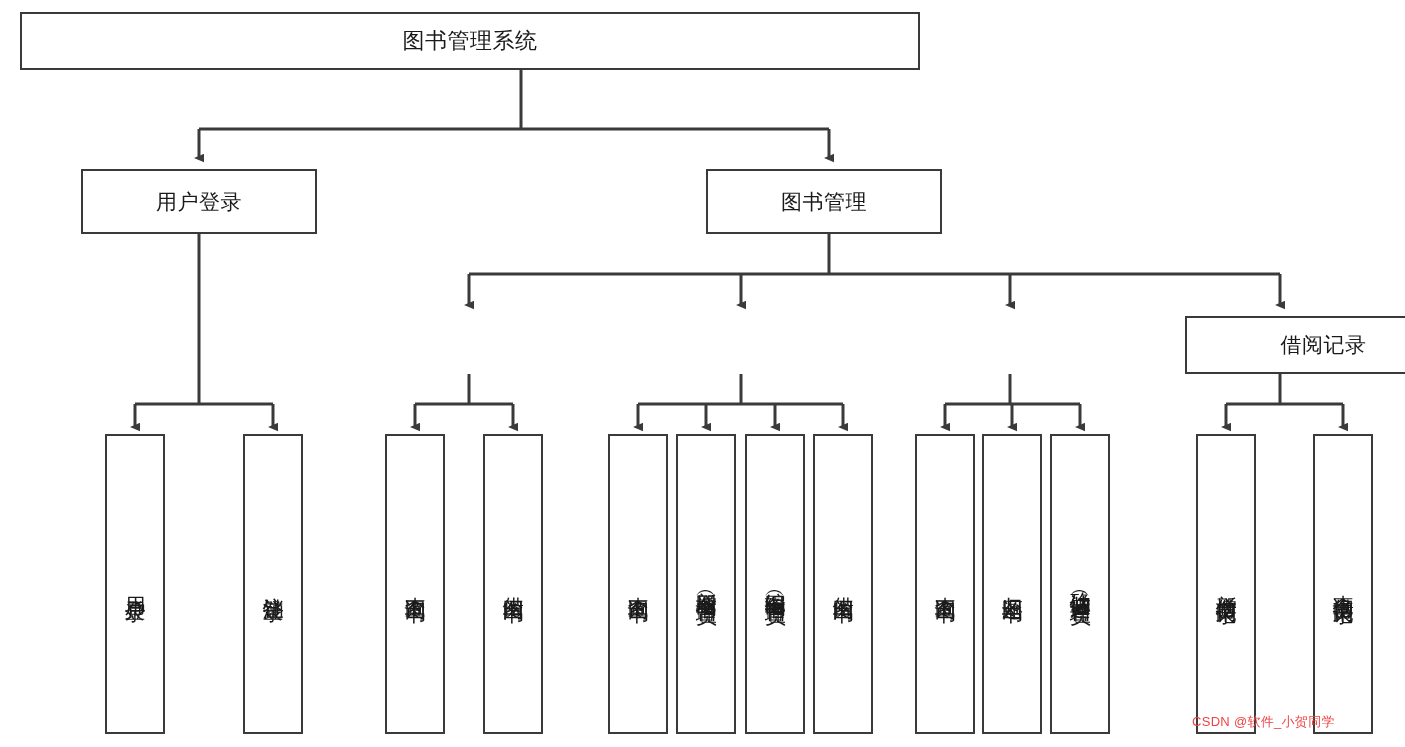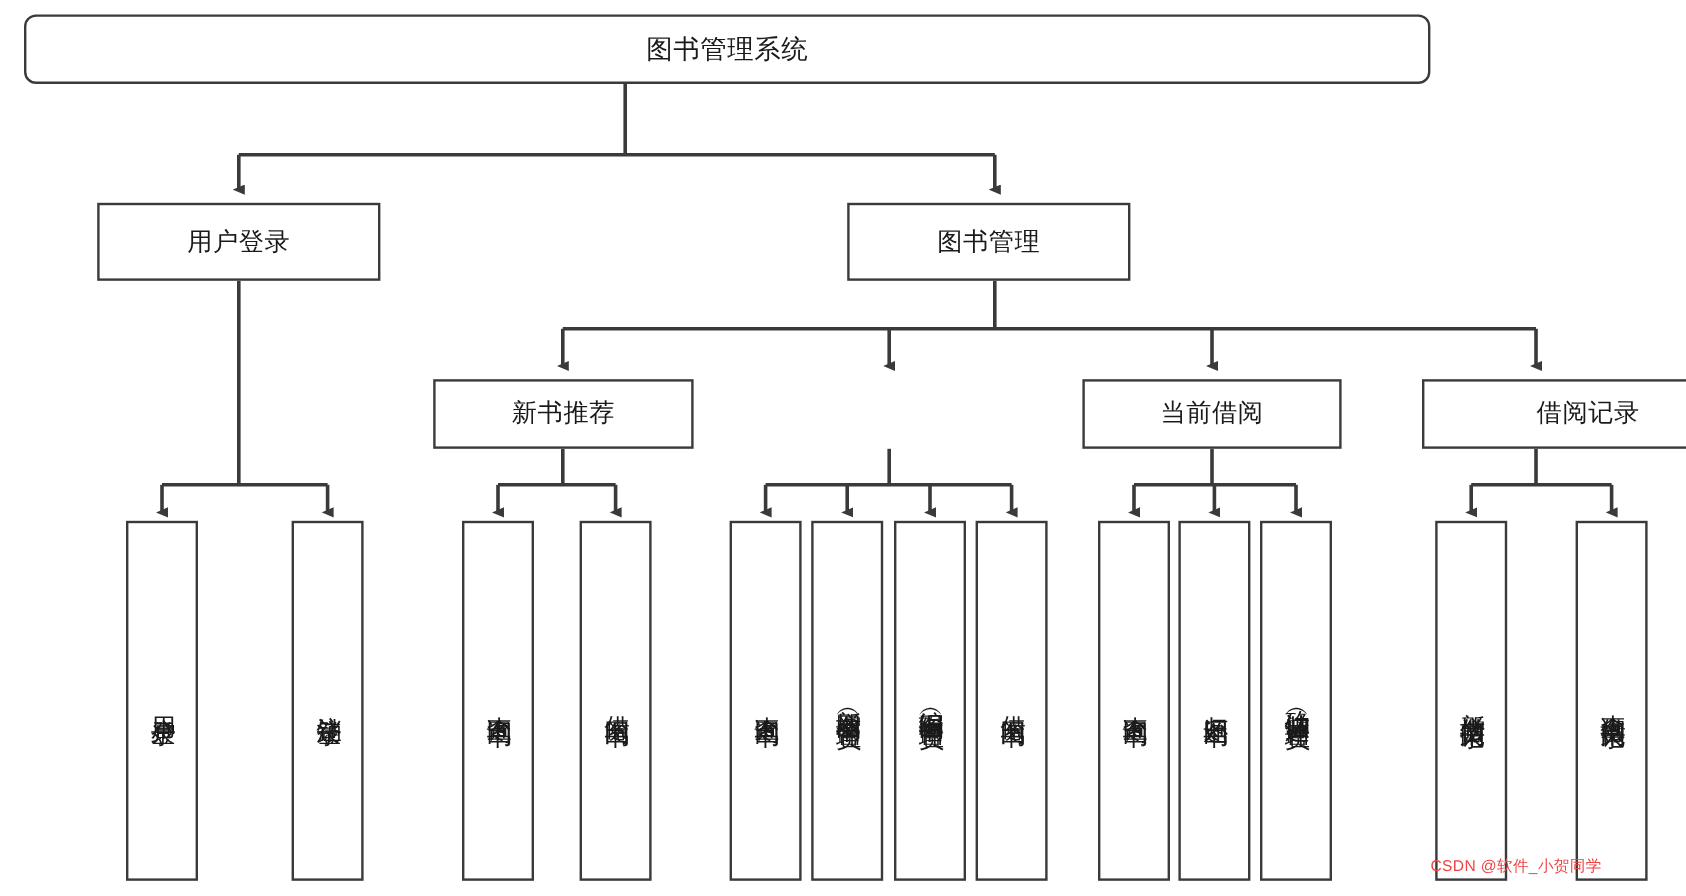--- a/index.html
+++ b/index.html
@@ -114,27 +114,25 @@
       <path d="M1012,404 L1012,427" marker-end="url(#arrowhead)"></path>
       <path d="M1080,404 L1080,427" marker-end="url(#arrowhead)"></path>
 
       <path d="M1280,374 L1280,404"></path>
       <path d="M1226,404 L1343,404"></path>
       <path d="M1226,404 L1226,427" marker-end="url(#arrowhead)"></path>
       <path d="M1343,404 L1343,427" marker-end="url(#arrowhead)"></path>
     </g>
   </svg>
 
-  <div class="node node-h node-root" style="left:20px; top:12px; width:1172px; height:58px;border-radius:10px;">图书管理系统</div>
+  <div class="node node-h node-root" style="left:20px; top:12px; width:900px; height:58px;">图书管理系统</div>
 
   <div class="node node-h" style="left:81px; top:169px; width:236px; height:65px;">用户登录</div>
   <div class="node node-h" style="left:706px; top:169px; width:236px; height:65px;">图书管理</div>
 
-  <div class="node node-h" style="left:361px; top:316px; width:217px; height:58px;">新书推荐</div>
-  <div class="node node-h" style="left:902px; top:316px; width:216px; height:58px;">当前借阅</div>
   <div class="node node-h" style="left:1185px; top:316px; width:249px; height:58px;padding-left:28px;">借阅记录</div>
 
   <div class="node node-v" style="left:105px; top:434px; width:60px; height:300px;">用户登录</div>
   <div class="node node-v" style="left:243px; top:434px; width:60px; height:300px;">注销登录</div>
 
   <div class="node node-v" style="left:385px; top:434px; width:60px; height:300px;">查询图书</div>
   <div class="node node-v" style="left:483px; top:434px; width:60px; height:300px;">借阅图书</div>
 
   <div class="node node-v" style="left:608px; top:434px; width:60px; height:300px;">查询图书</div>
   <div class="node node-v" style="left:676px; top:434px; width:60px; height:300px;">新增图书（管理员）</div>

